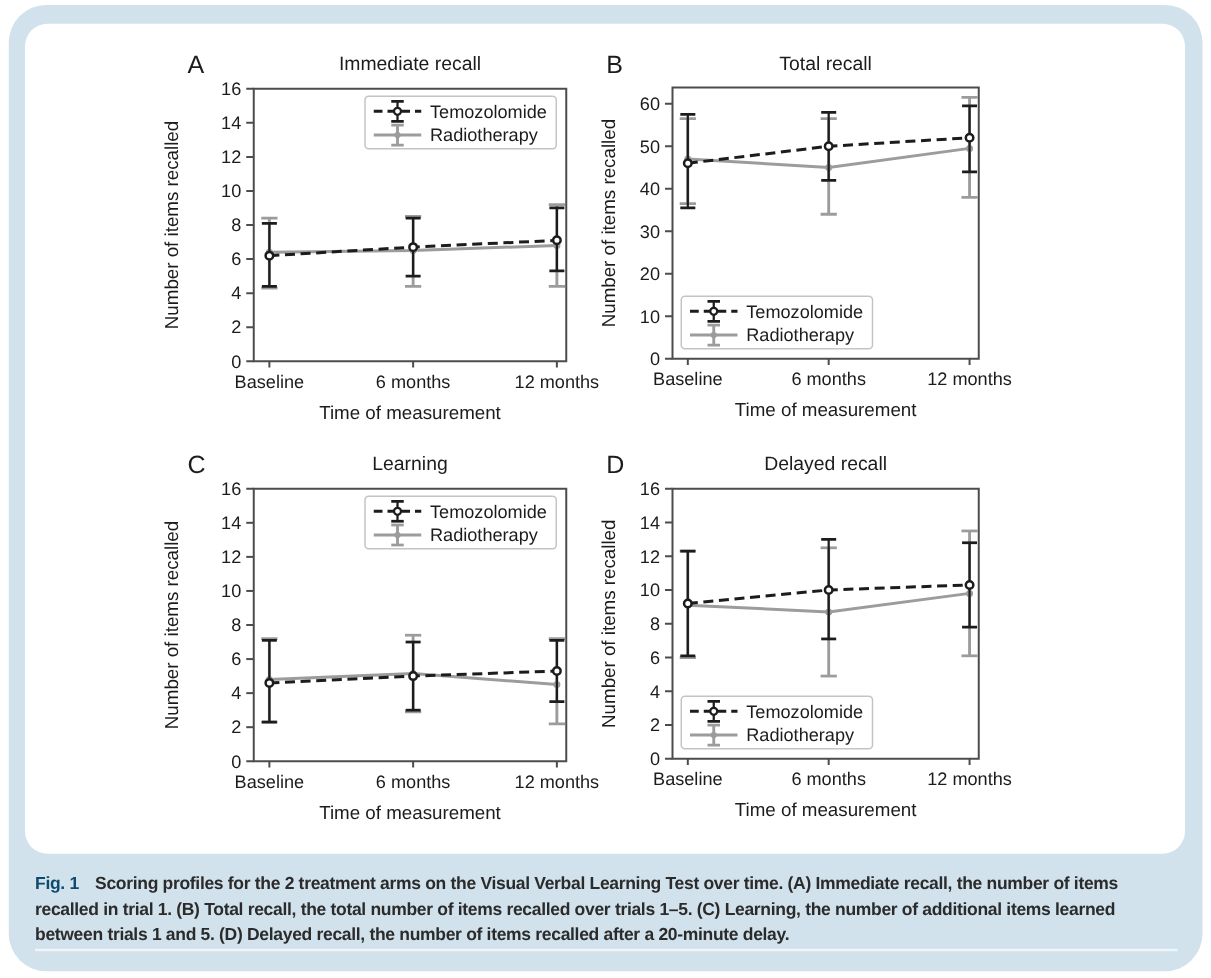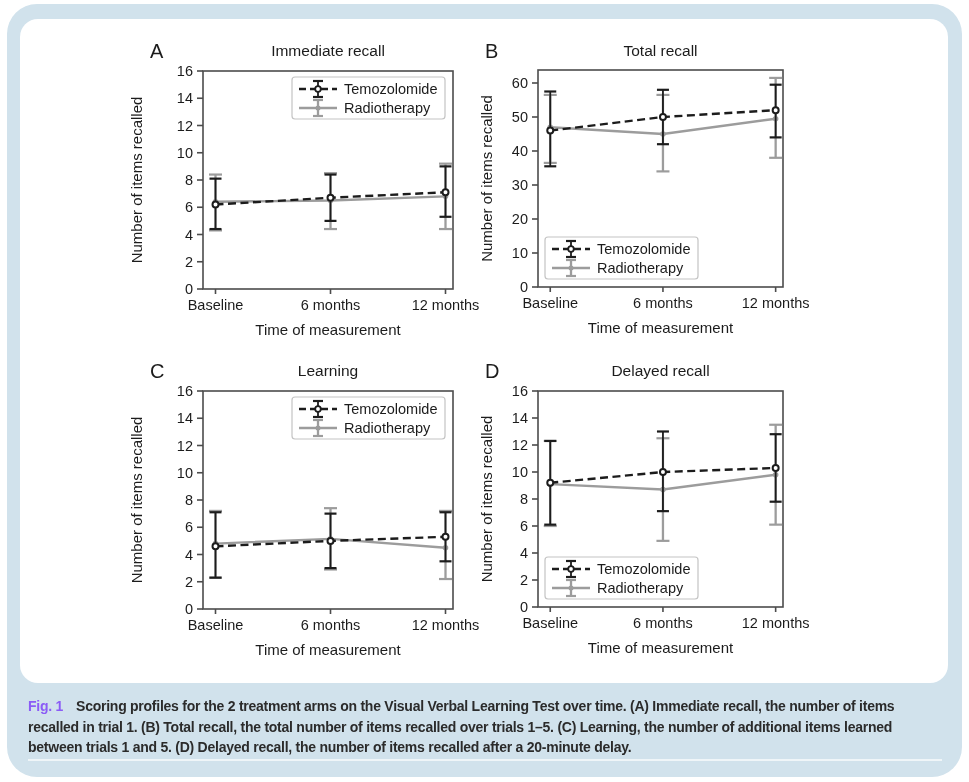--- a/index.html
+++ b/index.html
@@ -48,21 +48,21 @@
     left: 28px;
     top: 696px;
     width: 916px;
     font-size: 14px;
     font-weight: 700;
     letter-spacing: -0.25px;
     line-height: 1.48;
     color: #2b2b2b;
   }
   .fig-label {
-    color: #8b5cf6;
+    color: #0c4a6e;
     margin-right: 13px;
   }
   .caption-divider {
     position: absolute;
     left: 28px;
     top: 759px;
     width: 914px;
     height: 2px;
     background: rgba(255,255,255,0.65);
   }

